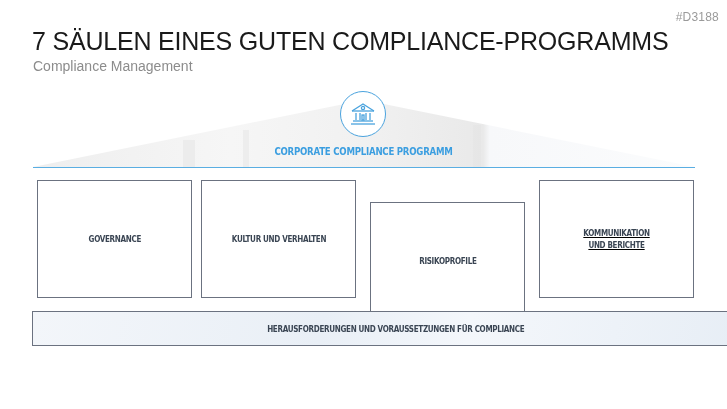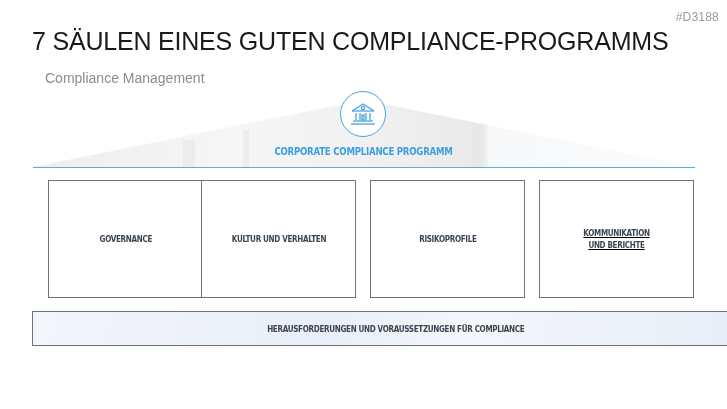--- a/index.html
+++ b/index.html
@@ -12,21 +12,21 @@
       position: absolute; right: 8px; top: 10px;
       font-size: 12px; color: #9a9a9a; letter-spacing: 0.2px;
     }
     .title {
       position: absolute; left: 32px; top: 27px;
       font-size: 25px; color: #1a1a1a; font-weight: normal; margin: 0;
       letter-spacing: -0.2px;
     }
     .subtitle {
       position: absolute; left: 33px; top: 58px;
-      font-size: 14px; color: #8c8c8c; margin: 12px;
+      font-size: 14px; color: #8c8c8c; margin: 0;
     }
     .roof {
       position: absolute; left: 33px; top: 100px; width: 662px; height: 68px;
     }
     .roof svg { display: block; }
     .roof-icon {
       position: absolute; left: 340px; top: 91px; width: 44px; height: 44px;
       border-radius: 50%; border: 1.2px solid #4aa3de; background: #fff;
       display: flex; align-items: center; justify-content: center;
     }
@@ -94,27 +94,27 @@
     <line x1="20" y1="11" x2="20" y2="18"></line>
     <rect x="12" y="13" width="2" height="5"></rect>
     <line x1="3" y1="19" x2="23" y2="19"></line>
     <line x1="1" y1="22" x2="25" y2="22"></line>
   </svg>
 </div>
 
 <div class="roof-label">CORPORATE COMPLIANCE PROGRAMM</div>
 <div class="roof-line"></div>
 
-<div class="pillar" style="left:48px;">
+<div class="pillar" style="left:37px;">
   <span class="pillar-label">GOVERNANCE</span>
 </div>
 <div class="pillar" style="left:201px;">
   <span class="pillar-label">KULTUR UND VERHALTEN</span>
 </div>
-<div class="pillar" style="left:370px;">
+<div class="pillar" style="left:370px;margin-top:22px;">
   <span class="pillar-label">RISIKOPROFILE</span>
 </div>
 <div class="pillar" style="left:539px;text-decoration:underline;">
   <span class="pillar-label">KOMMUNIKATION
 UND BERICHTE</span>
 </div>
 
 <div class="base">
   <span class="base-label">HERAUSFORDERUNGEN UND VORAUSSETZUNGEN FÜR COMPLIANCE</span>
 </div>

